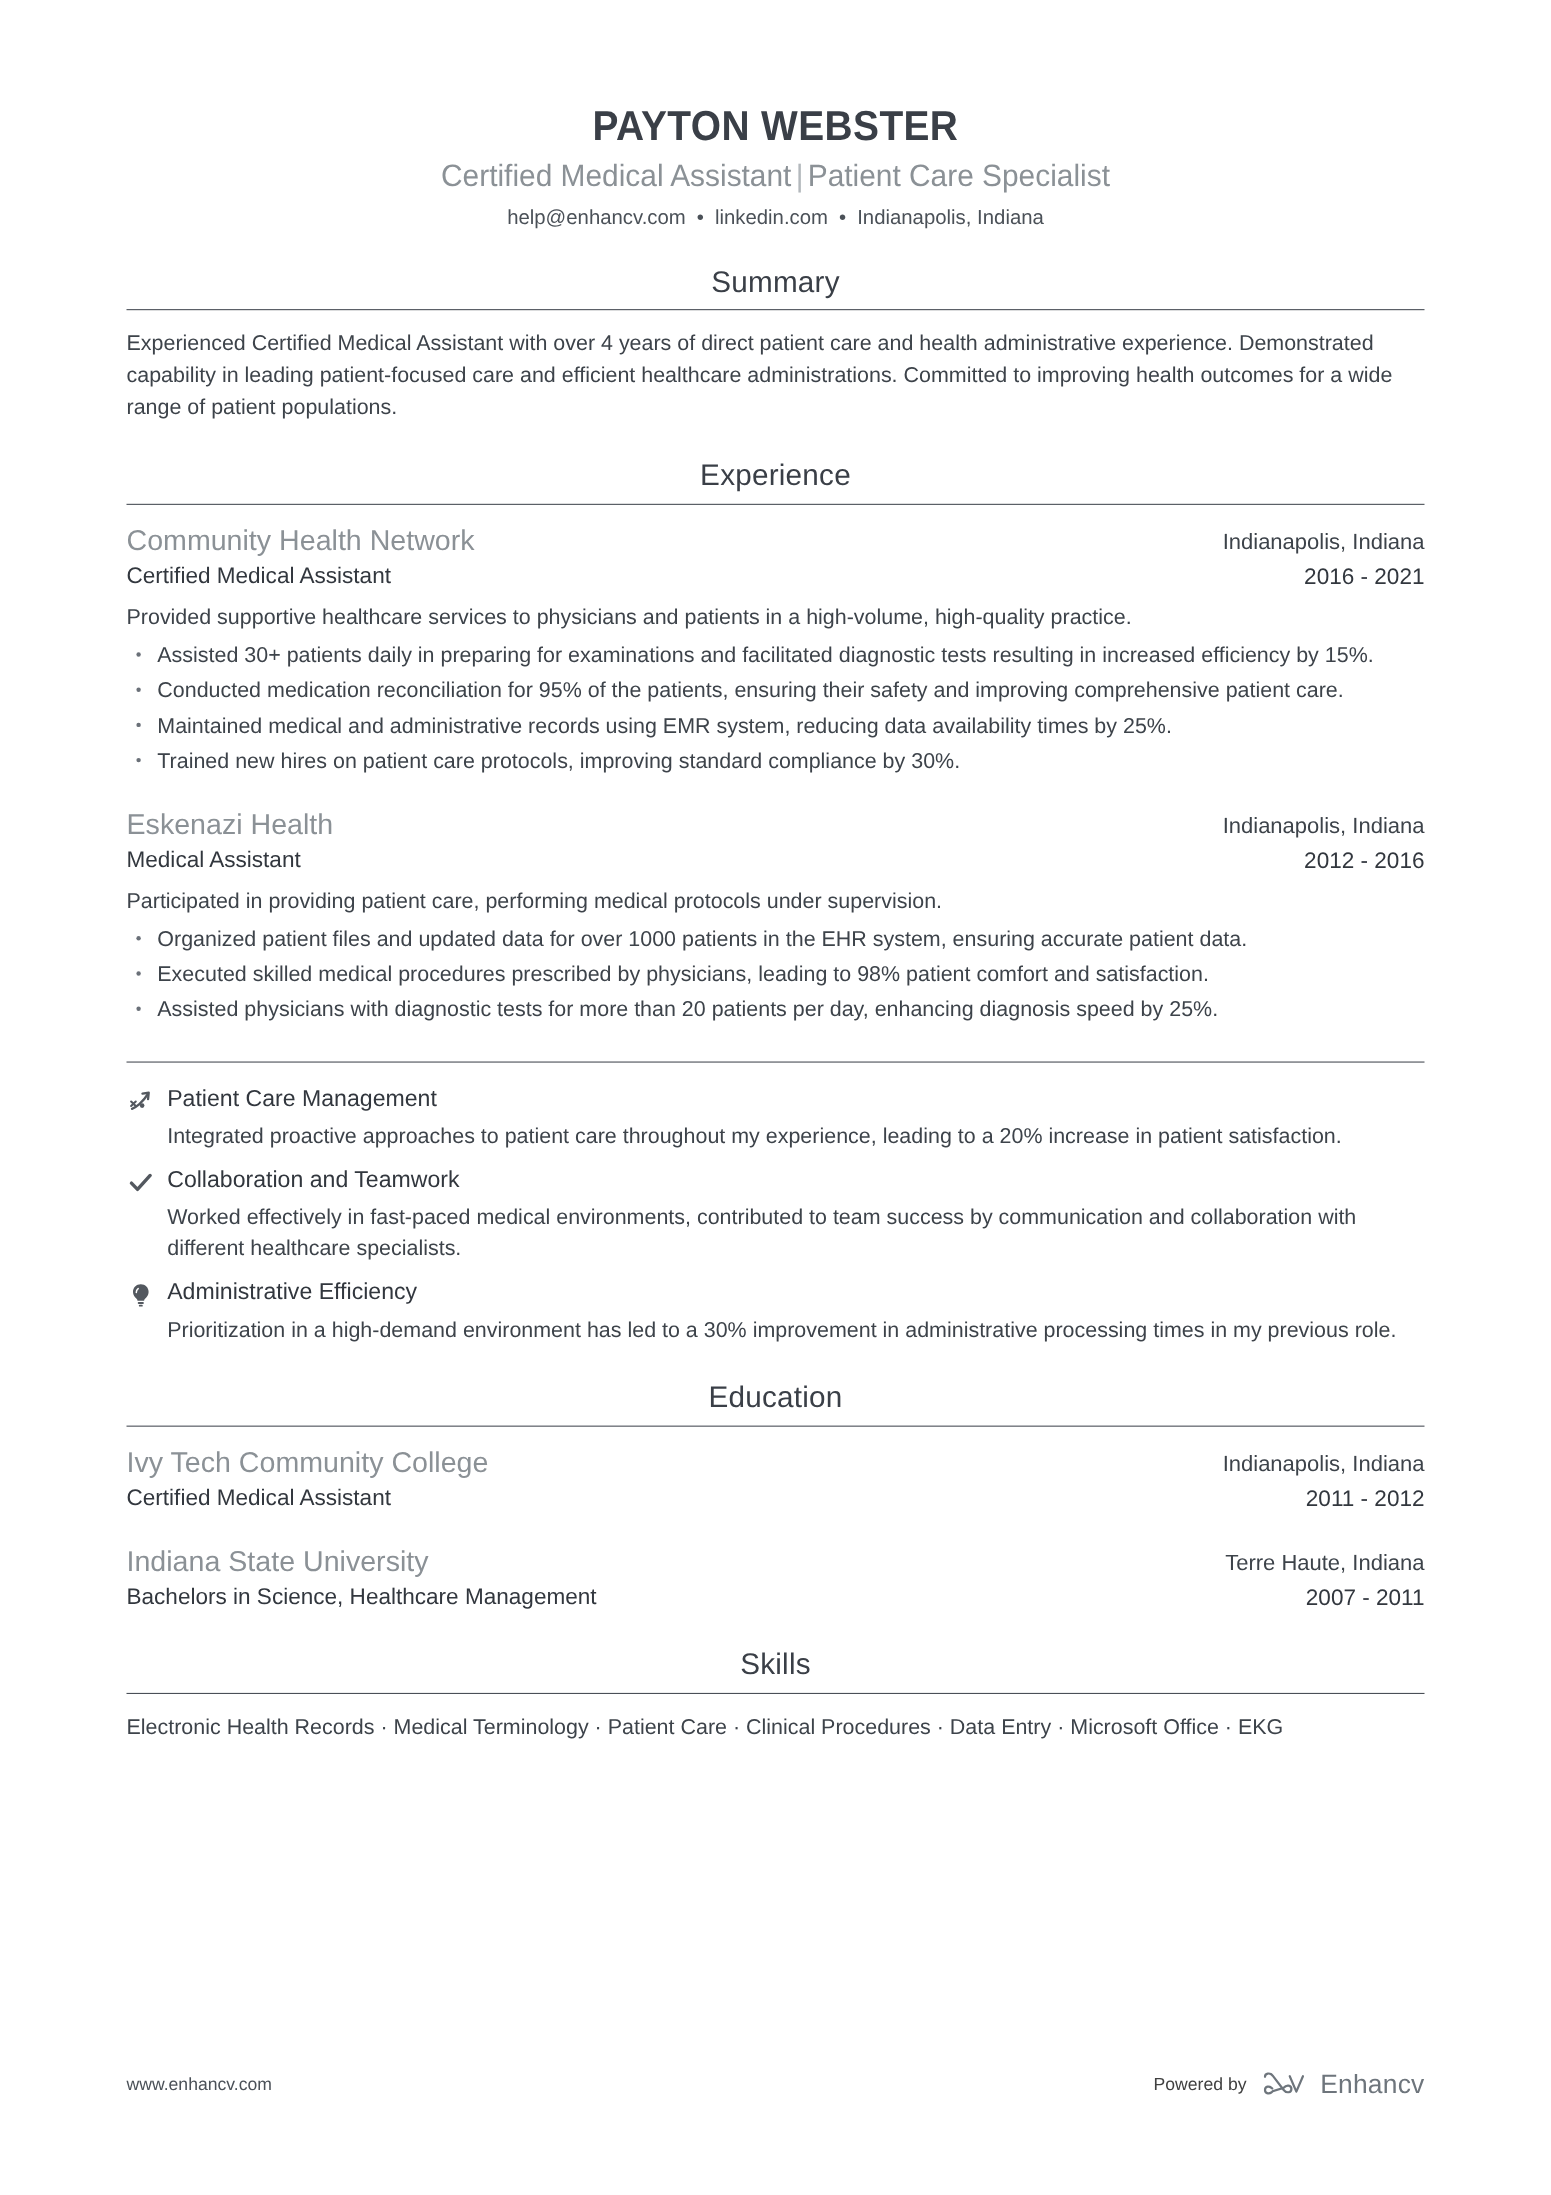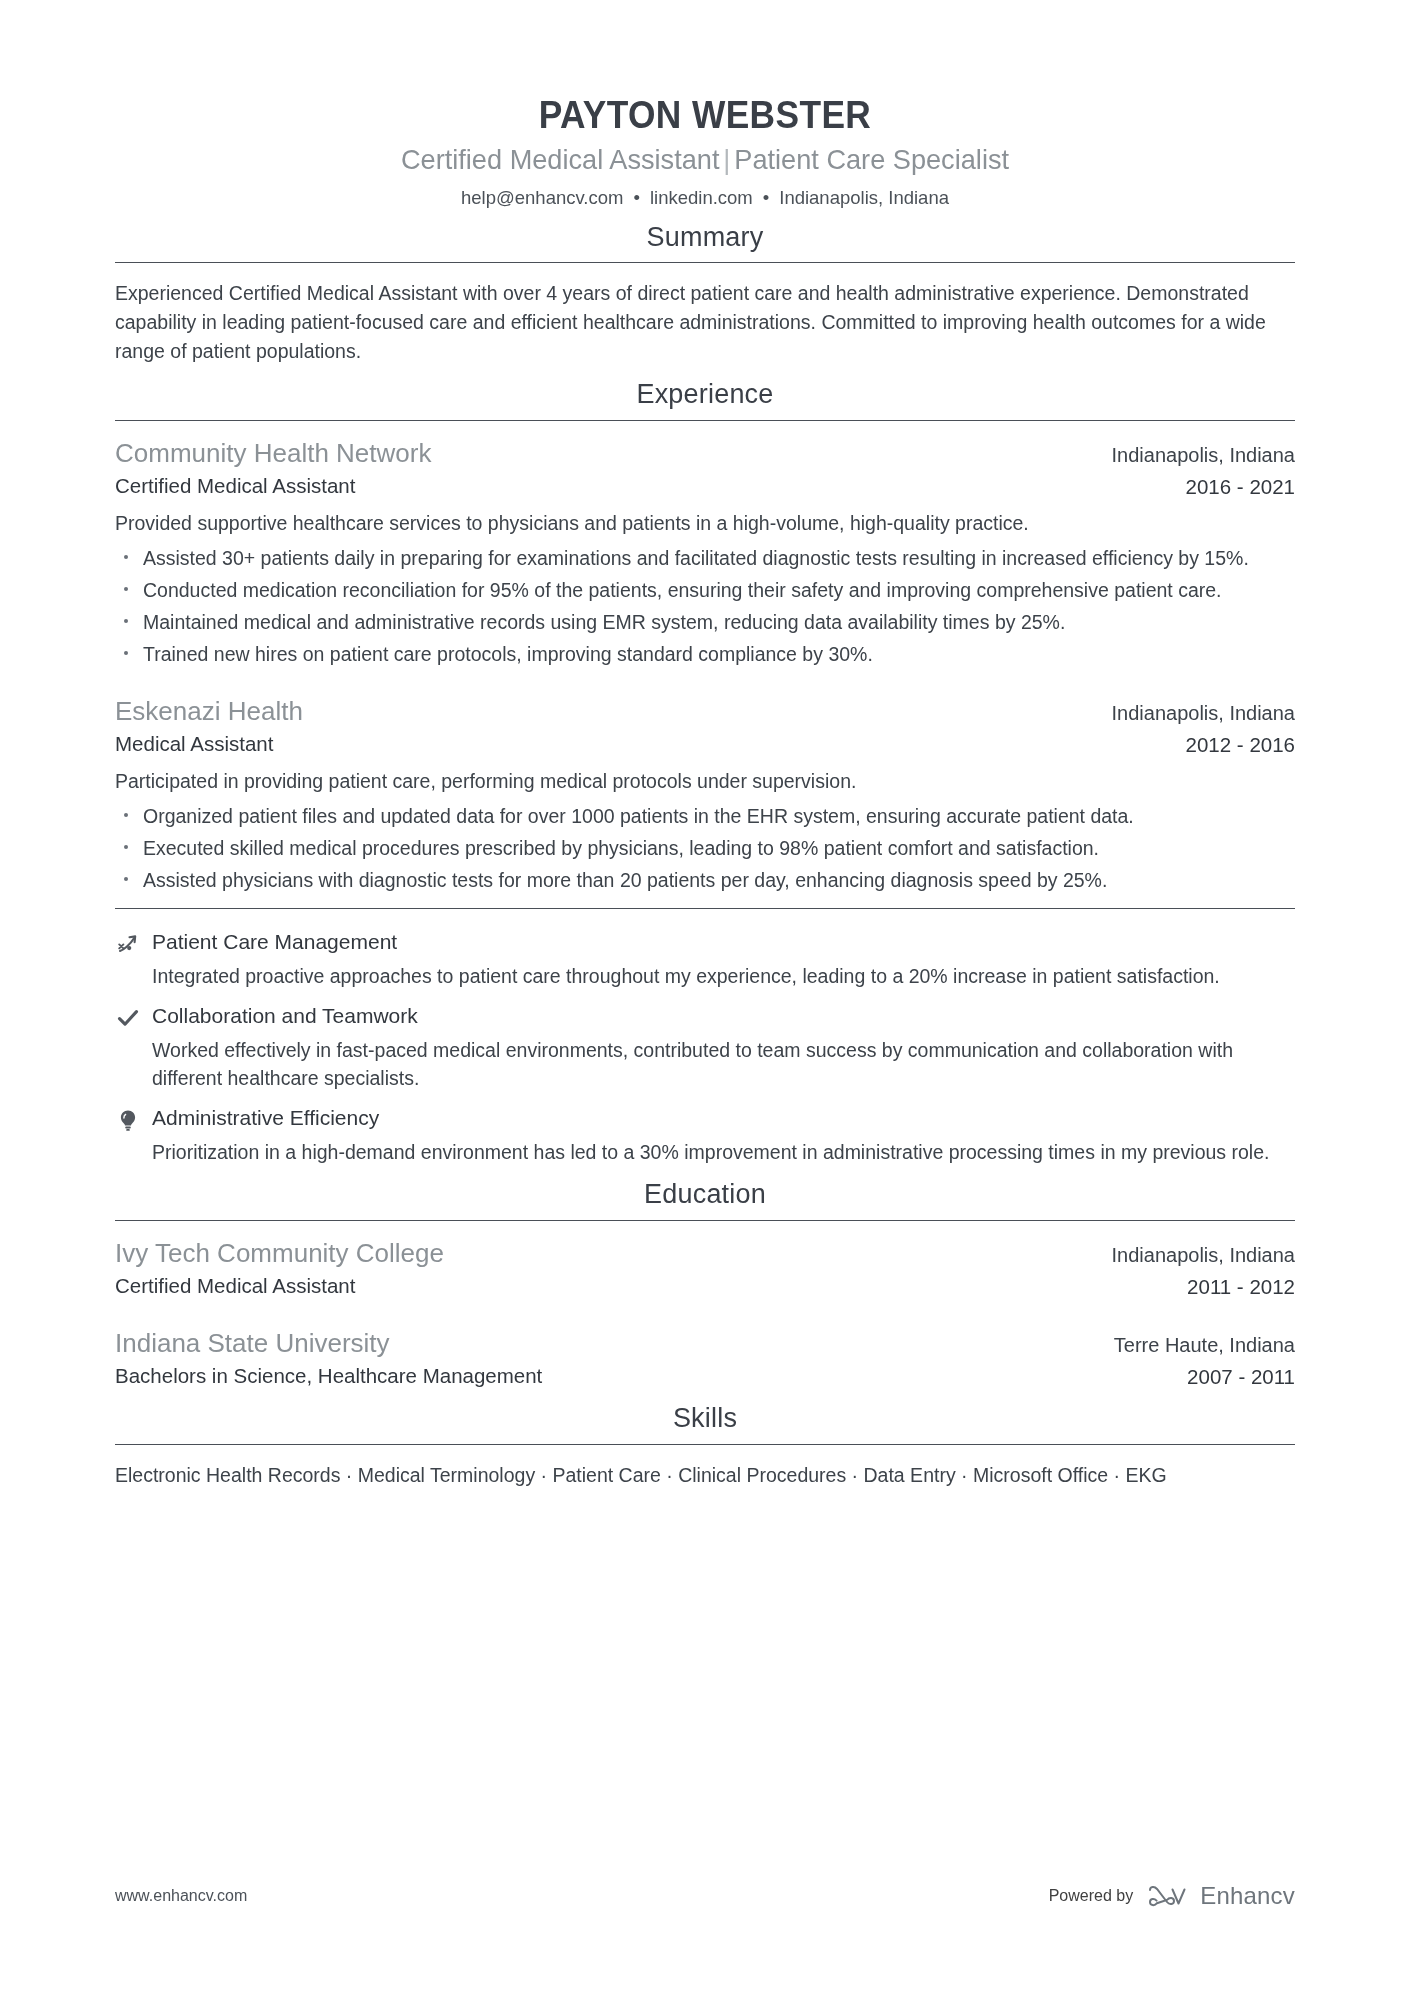--- a/index.html
+++ b/index.html
@@ -68,21 +68,21 @@
     color: #4b5158;
     line-height: 1.25;
   }
   .contact .dot {
     display: inline-block;
     padding: 0 10px;
     color: #4b5158;
   }
 
   
-  .section { margin-top: 14px; }
+  .section { margin-top: 33px; }
   .section-title {
     text-align: center;
     font-size: 27px;
     font-weight: 400;
     color: #3a3f47;
     letter-spacing: 0.2px;
     line-height: 1.1;
     padding-bottom: 10px;
   }
   .rule {
@@ -238,21 +238,21 @@
     display: flex;
     align-items: center;
     gap: 14px;
   }
   .powered {
     font-size: 16px;
     color: #404040;
   }
   .brand {
     display: flex;
-    align-items: flex-end;
+    align-items: flex-start;
     gap: 9px;
   }
   .brand-mark svg { display: block; }
   .brand-name {
     font-size: 24px;
     color: #6e757c;
     letter-spacing: 0.2px;
   }
 </style>
 </head>

